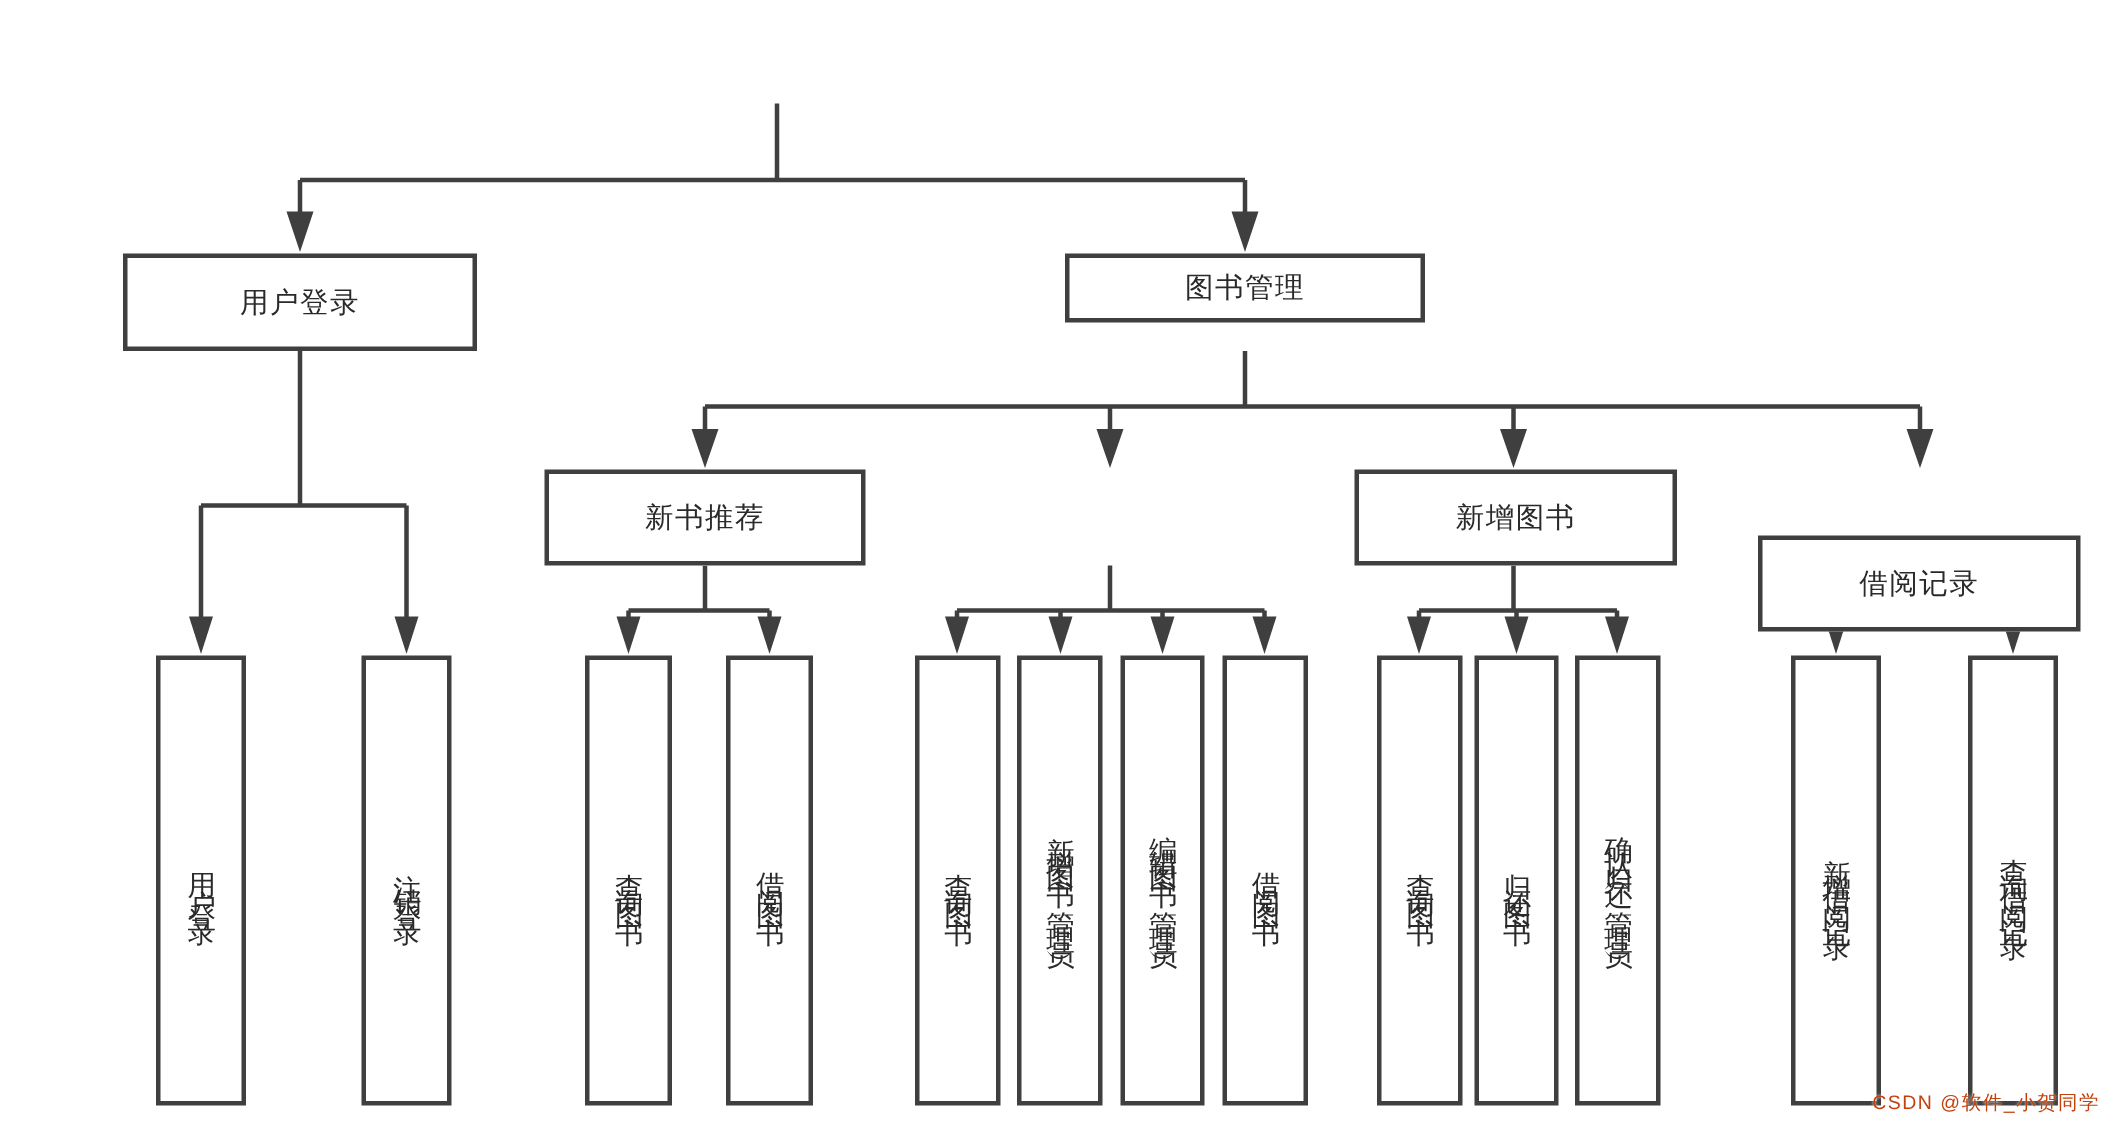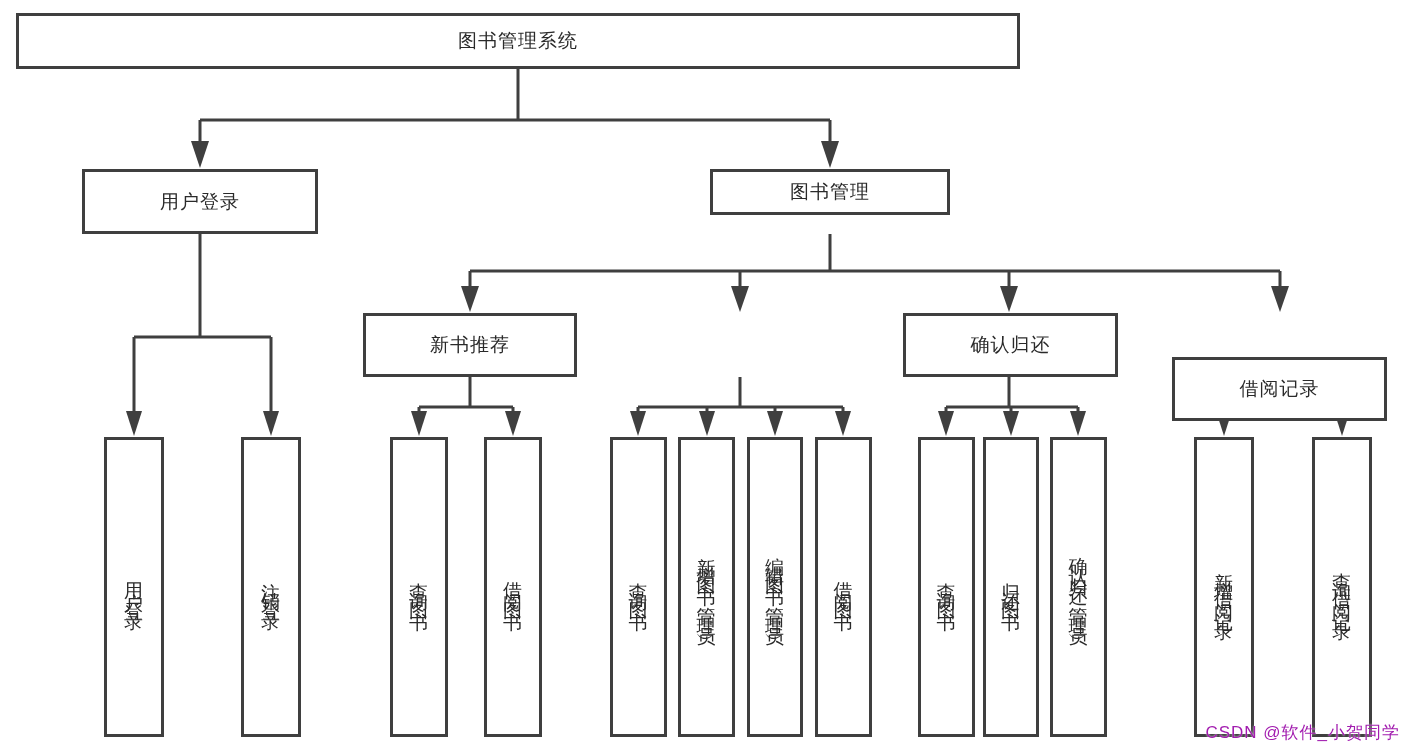--- a/index.html
+++ b/index.html
@@ -43,22 +43,22 @@
     writing-mode: vertical-rl;
     text-orientation: mixed;
     letter-spacing: 10px;
     line-height: 1;
     white-space: nowrap;
   }
   .watermark {
     position: absolute;
     right: 5px;
     bottom: 3px;
-    font-size: 17px;
-    color: #a21caf;
+    font-size: 13px;
+    color: #c2410c;
     letter-spacing: 1px;
     text-shadow: 0 0 2px #ffffff;
   }
 </style>
 </head>
 <body>
 
 <div class="canvas">
 
   <svg class="connectors" viewBox="0 0 1405 747" xmlns="http://www.w3.org/2000/svg">
@@ -90,36 +90,33 @@
     <path d="M1009 377 V407 M946 407 H1078 M946 407 V418 M1011 407 V418 M1078 407 V418" stroke="#3f3f3f" stroke-width="3" fill="none"></path>
     <polygon points="938,411 954,411 946,436" fill="#3f3f3f"></polygon>
     <polygon points="1003,411 1019,411 1011,436" fill="#3f3f3f"></polygon>
     <polygon points="1070,411 1086,411 1078,436" fill="#3f3f3f"></polygon>
 
     <path d="M1280 377 V407 M1224 407 H1342 M1224 407 V418 M1342 407 V418" stroke="#3f3f3f" stroke-width="3" fill="none"></path>
     <polygon points="1216,411 1232,411 1224,436" fill="#3f3f3f"></polygon>
     <polygon points="1334,411 1350,411 1342,436" fill="#3f3f3f"></polygon>
   </svg>
 
-  <div class="box hbox" style="left:16px; top:13px; width:1004px; height:56px;">
-    <span>图书管理系统</span>
-  </div>
 
   <div class="box hbox" style="left:82px; top:169px; width:236px; height:65px;">
     <span>用户登录</span>
   </div>
   <div class="box hbox" style="left:710px; top:169px; width:240px; height:46px;">
     <span>图书管理</span>
   </div>
 
   <div class="box hbox" style="left:363px; top:313px; width:214px; height:64px;">
     <span>新书推荐</span>
   </div>
   <div class="box hbox" style="left:903px; top:313px; width:215px; height:64px;">
-    <span>确认归还</span>
+    <span>新增图书</span>
   </div>
   <div class="box hbox" style="left:1172px; top:313px; width:215px; height:64px;margin-top:44px;">
     <span>借阅记录</span>
   </div>
 
   <div class="box leaf" style="left:104px; top:437px; width:60px; height:300px;">
     <span class="vtext">用户登录</span>
   </div>
   <div class="box leaf" style="left:241px; top:437px; width:60px; height:300px;">
     <span class="vtext">注销登录</span>

